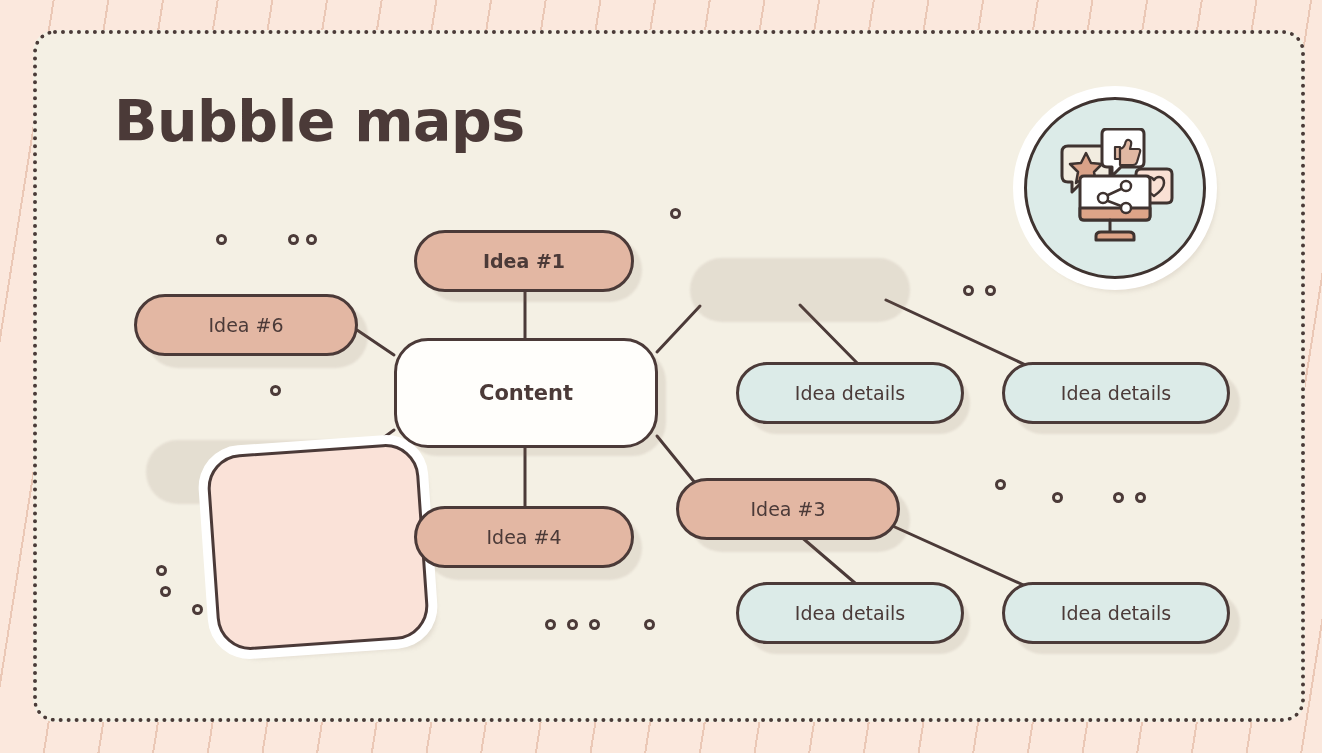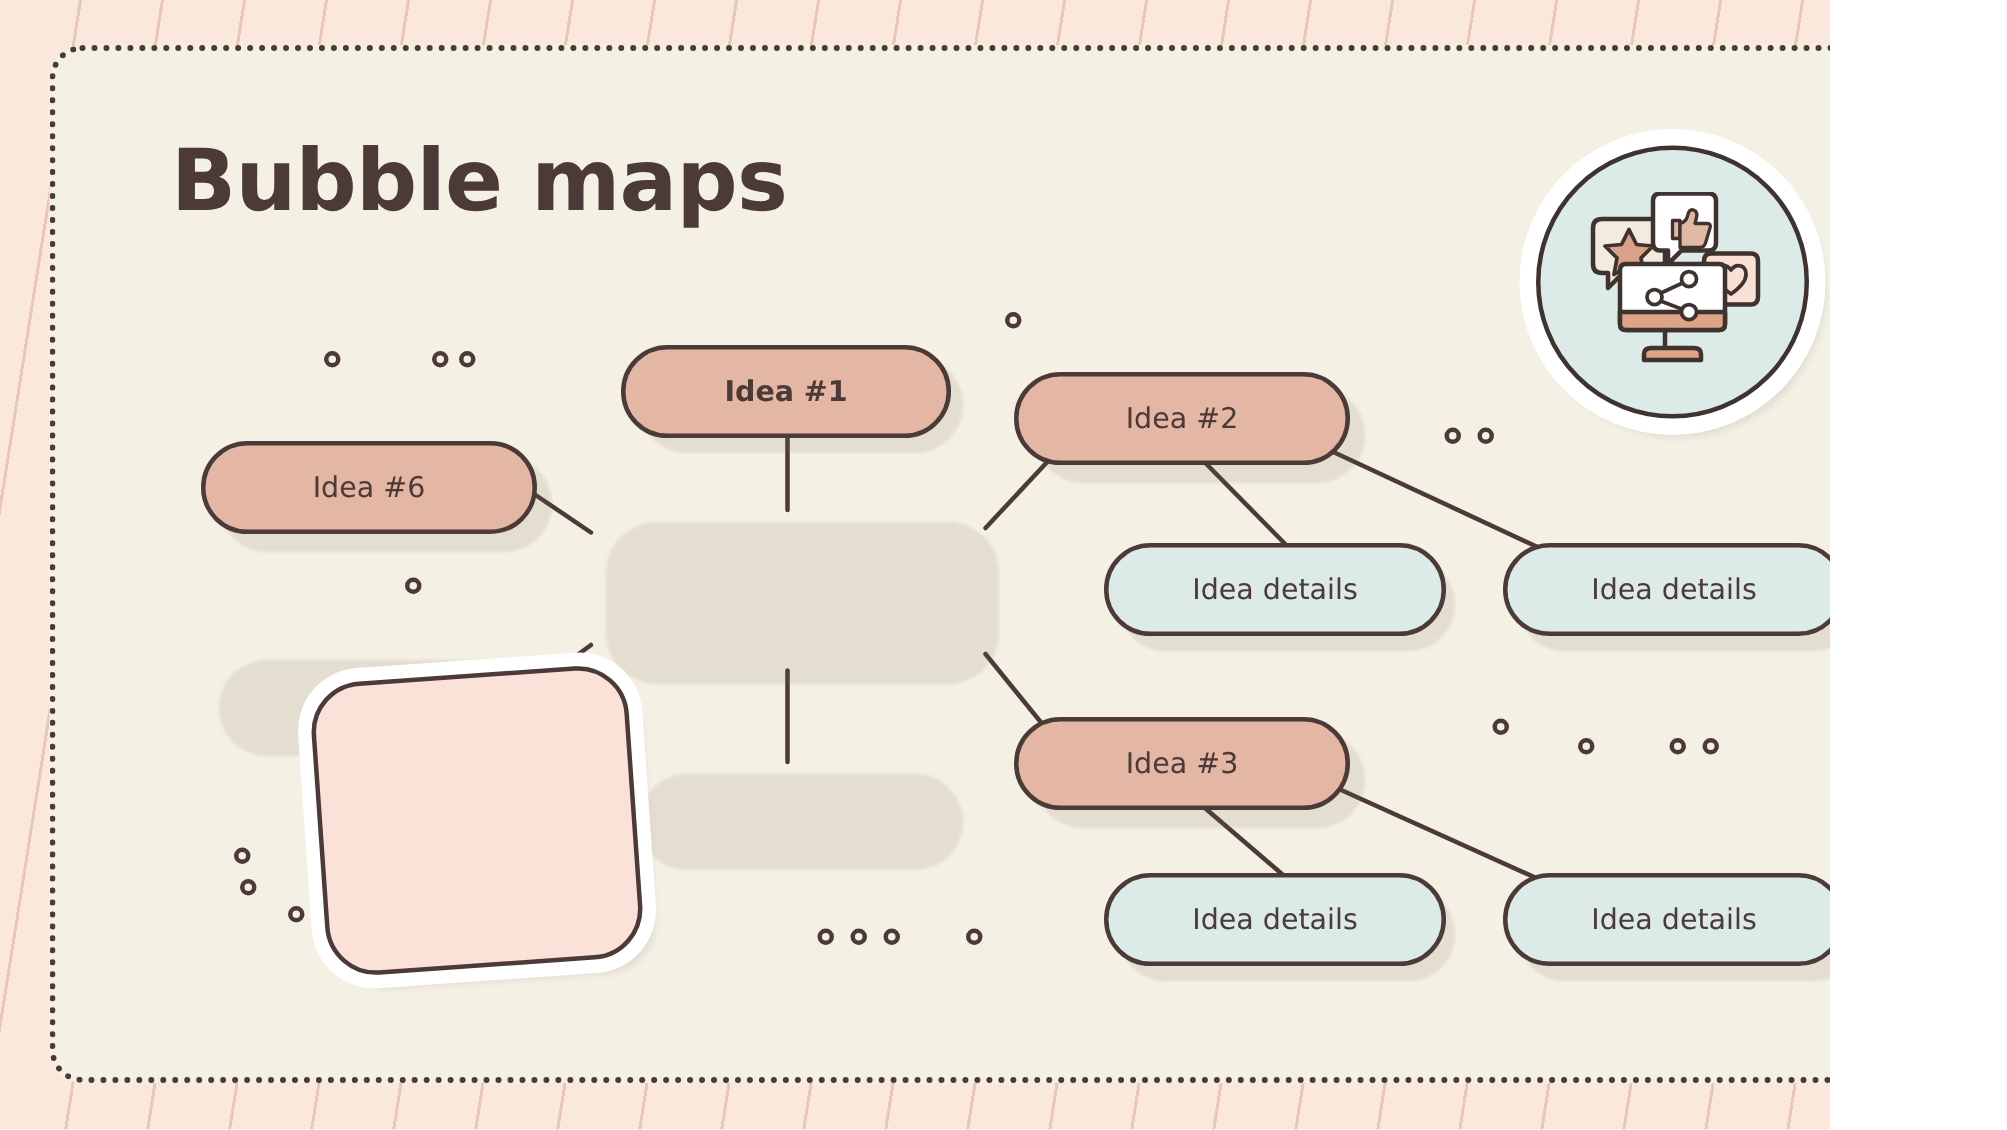--- a/index.html
+++ b/index.html
@@ -10,21 +10,21 @@
   body {
     width: 1338px;
     height: 753px;
     overflow: hidden;
     font-family: "DejaVu Sans", "Liberation Sans", sans-serif;
   }
 
   
   #slide {
     position: relative;
-    width: 1220px;
+    width: 1322px;
     height: 753px;
     background-color: #fbe8dd;
     background-image: repeating-linear-gradient(
       99deg,
       rgba(225,170,145,0.00) 0px,
       rgba(225,170,145,0.00) 52px,
       rgba(214,160,134,0.45) 52px,
       rgba(214,160,134,0.45) 54px
     );
     overflow: hidden;
@@ -277,32 +277,33 @@
   <div class="shadow" style="left:1012px; top:592px; width:228px; height:62px;"></div>
 
   <div id="sticky-wrap">
     <div id="sticky-shadow"></div>
     <div id="sticky-halo"></div>
     <div id="sticky"></div>
   </div>
 
   <div class="node pill idea" style="left:414px; top:230px; width:220px; height:62px;font-weight:bold;">Idea #1</div>
 
-  <div class="node pill idea" style="left:676px; top:248px; width:224px; height:62px;">Idea #2</div>
 
   <div class="node pill idea" style="left:134px; top:294px; width:224px; height:62px;">Idea #6</div>
 
+  <div class="node center" style="left:394px; top:338px; width:264px; height:110px;">Content</div>
 
   <div class="node pill detail" style="left:736px; top:362px; width:228px; height:62px;">Idea details</div>
 
   <div class="node pill detail" style="left:1002px; top:362px; width:228px; height:62px;">Idea details</div>
 
 
   <div class="node pill idea" style="left:676px; top:478px; width:224px; height:62px;">Idea #3</div>
 
+  <div class="node pill idea" style="left:414px; top:506px; width:220px; height:62px;">Idea #4</div>
 
   <div class="node pill detail" style="left:736px; top:582px; width:228px; height:62px;">Idea details</div>
 
   <div class="node pill detail" style="left:1002px; top:582px; width:228px; height:62px;">Idea details</div>
 
   <div id="badge-wrap">
     <div id="badge-shadow"></div>
     <div id="badge-halo"></div>
     <div id="badge-circle"></div>
     <svg id="badge-svg" width="118" height="122" viewBox="0 0 118 122">

